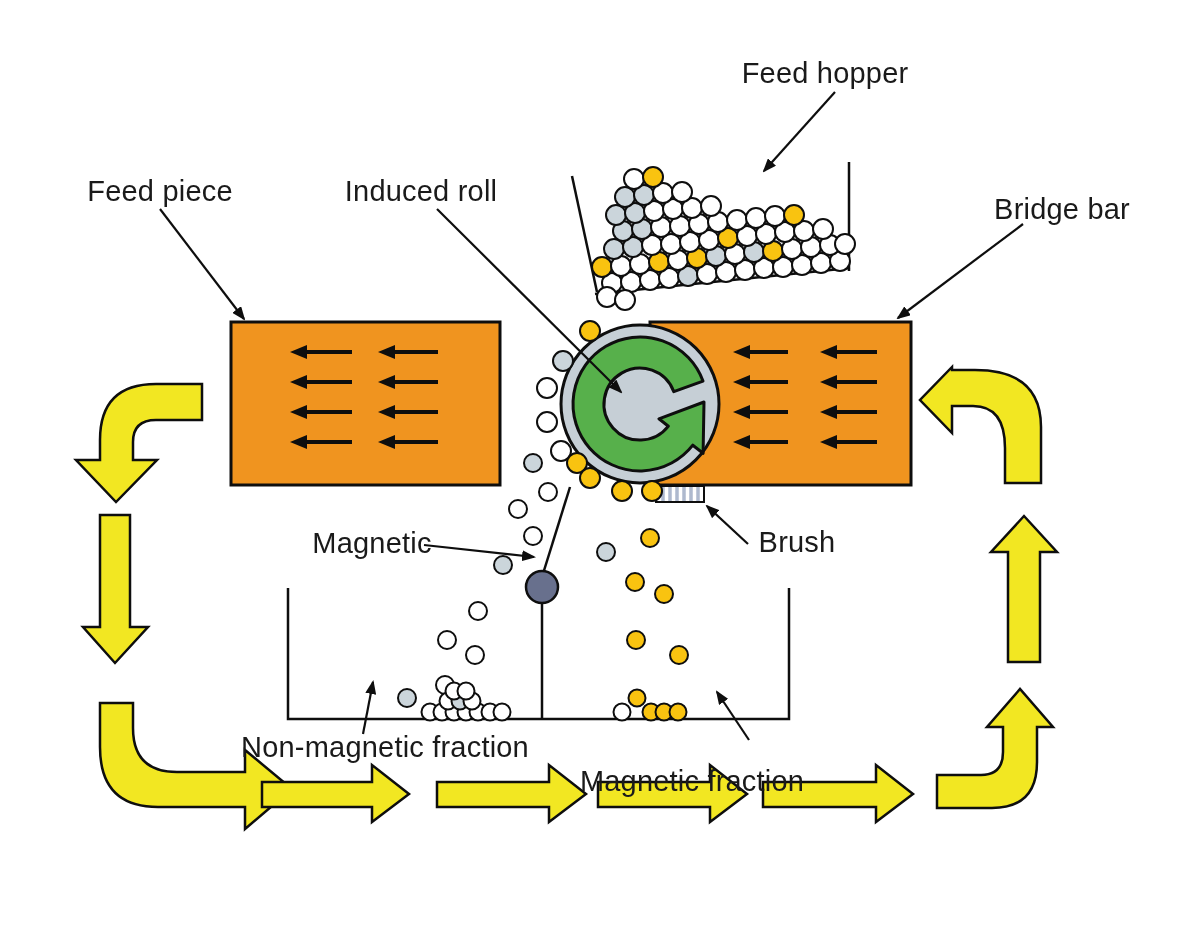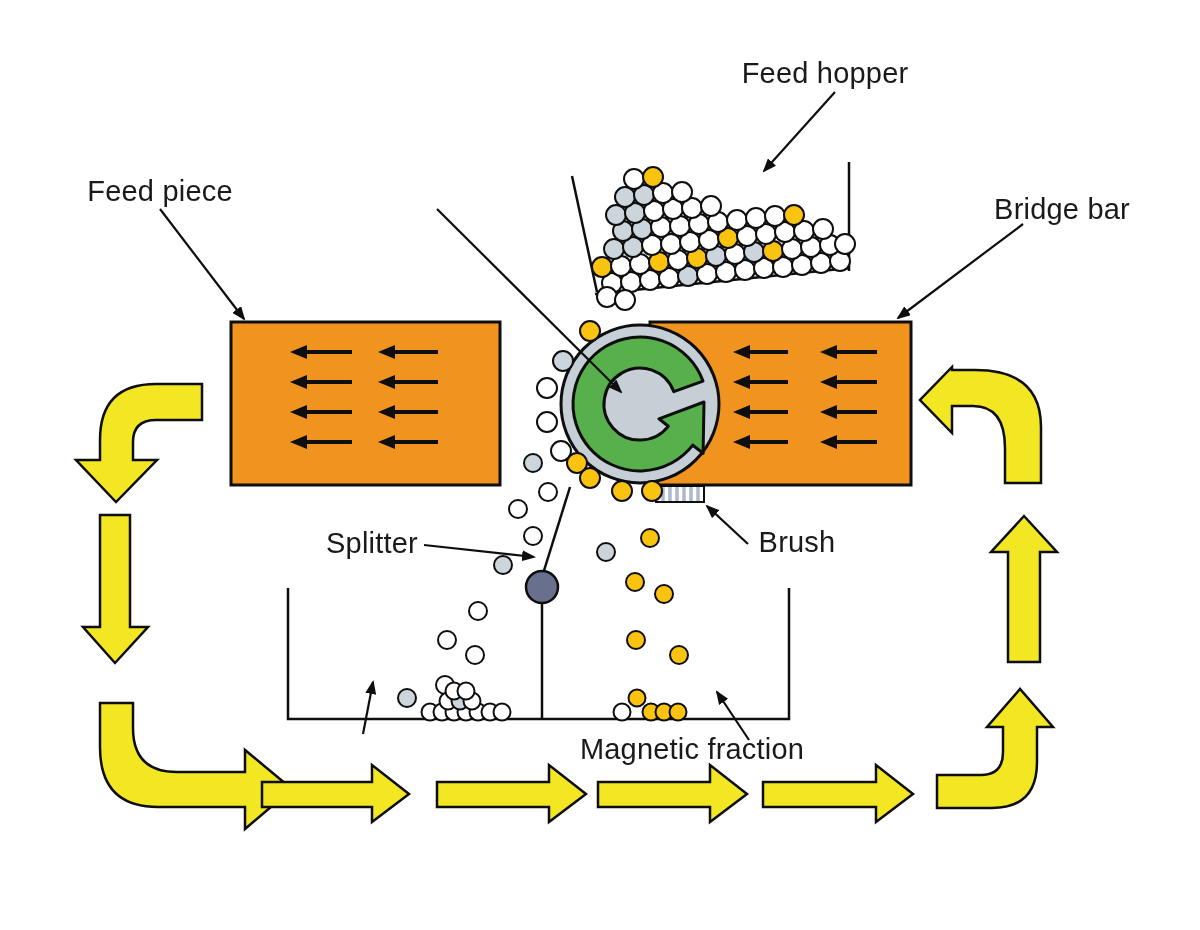--- a/index.html
+++ b/index.html
@@ -226,17 +226,19 @@
         <line x1="1023" y1="224" x2="898" y2="318" stroke="#0E0E0E" stroke-width="2.2" marker-end="url(#ptrHead)"></line>
         <line x1="424" y1="545" x2="534" y2="557" stroke="#0E0E0E" stroke-width="2.2" marker-end="url(#ptrHead)"></line>
         <line x1="748" y1="544" x2="707" y2="506" stroke="#0E0E0E" stroke-width="2.2" marker-end="url(#ptrHead)"></line>
         <line x1="363" y1="734" x2="373" y2="682" stroke="#0E0E0E" stroke-width="2.2" marker-end="url(#ptrHead)"></line>
         <line x1="749" y1="740" x2="717" y2="692" stroke="#0E0E0E" stroke-width="2.2" marker-end="url(#ptrHead)"></line>
       </g>
   </svg>
 
   <div class="diagram-label" style="left:825px;top:73px">Feed hopper</div>
   <div class="diagram-label" style="left:160px;top:191px">Feed piece</div>
+  <div class="diagram-label" style="left:421px;top:191px">Induced roll</div>
   <div class="diagram-label" style="left:1062px;top:209px">Bridge bar</div>
-  <div class="diagram-label" style="left:372px;top:543px">Splitter</div>
+  <div class="diagram-label" style="left:372px;top:543px">Magnetic</div>
   <div class="diagram-label" style="left:797px;top:542px">Brush</div>
-  <div class="diagram-label" style="left:692px;top:749px">Magnetic fraction</div>
+  <div class="diagram-label" style="left:385px;top:747px">Non-magnetic fraction</div>
+  <div class="diagram-label" style="left:692px;top:781px">Magnetic fraction</div>
 </div>
 
 </body></html>

